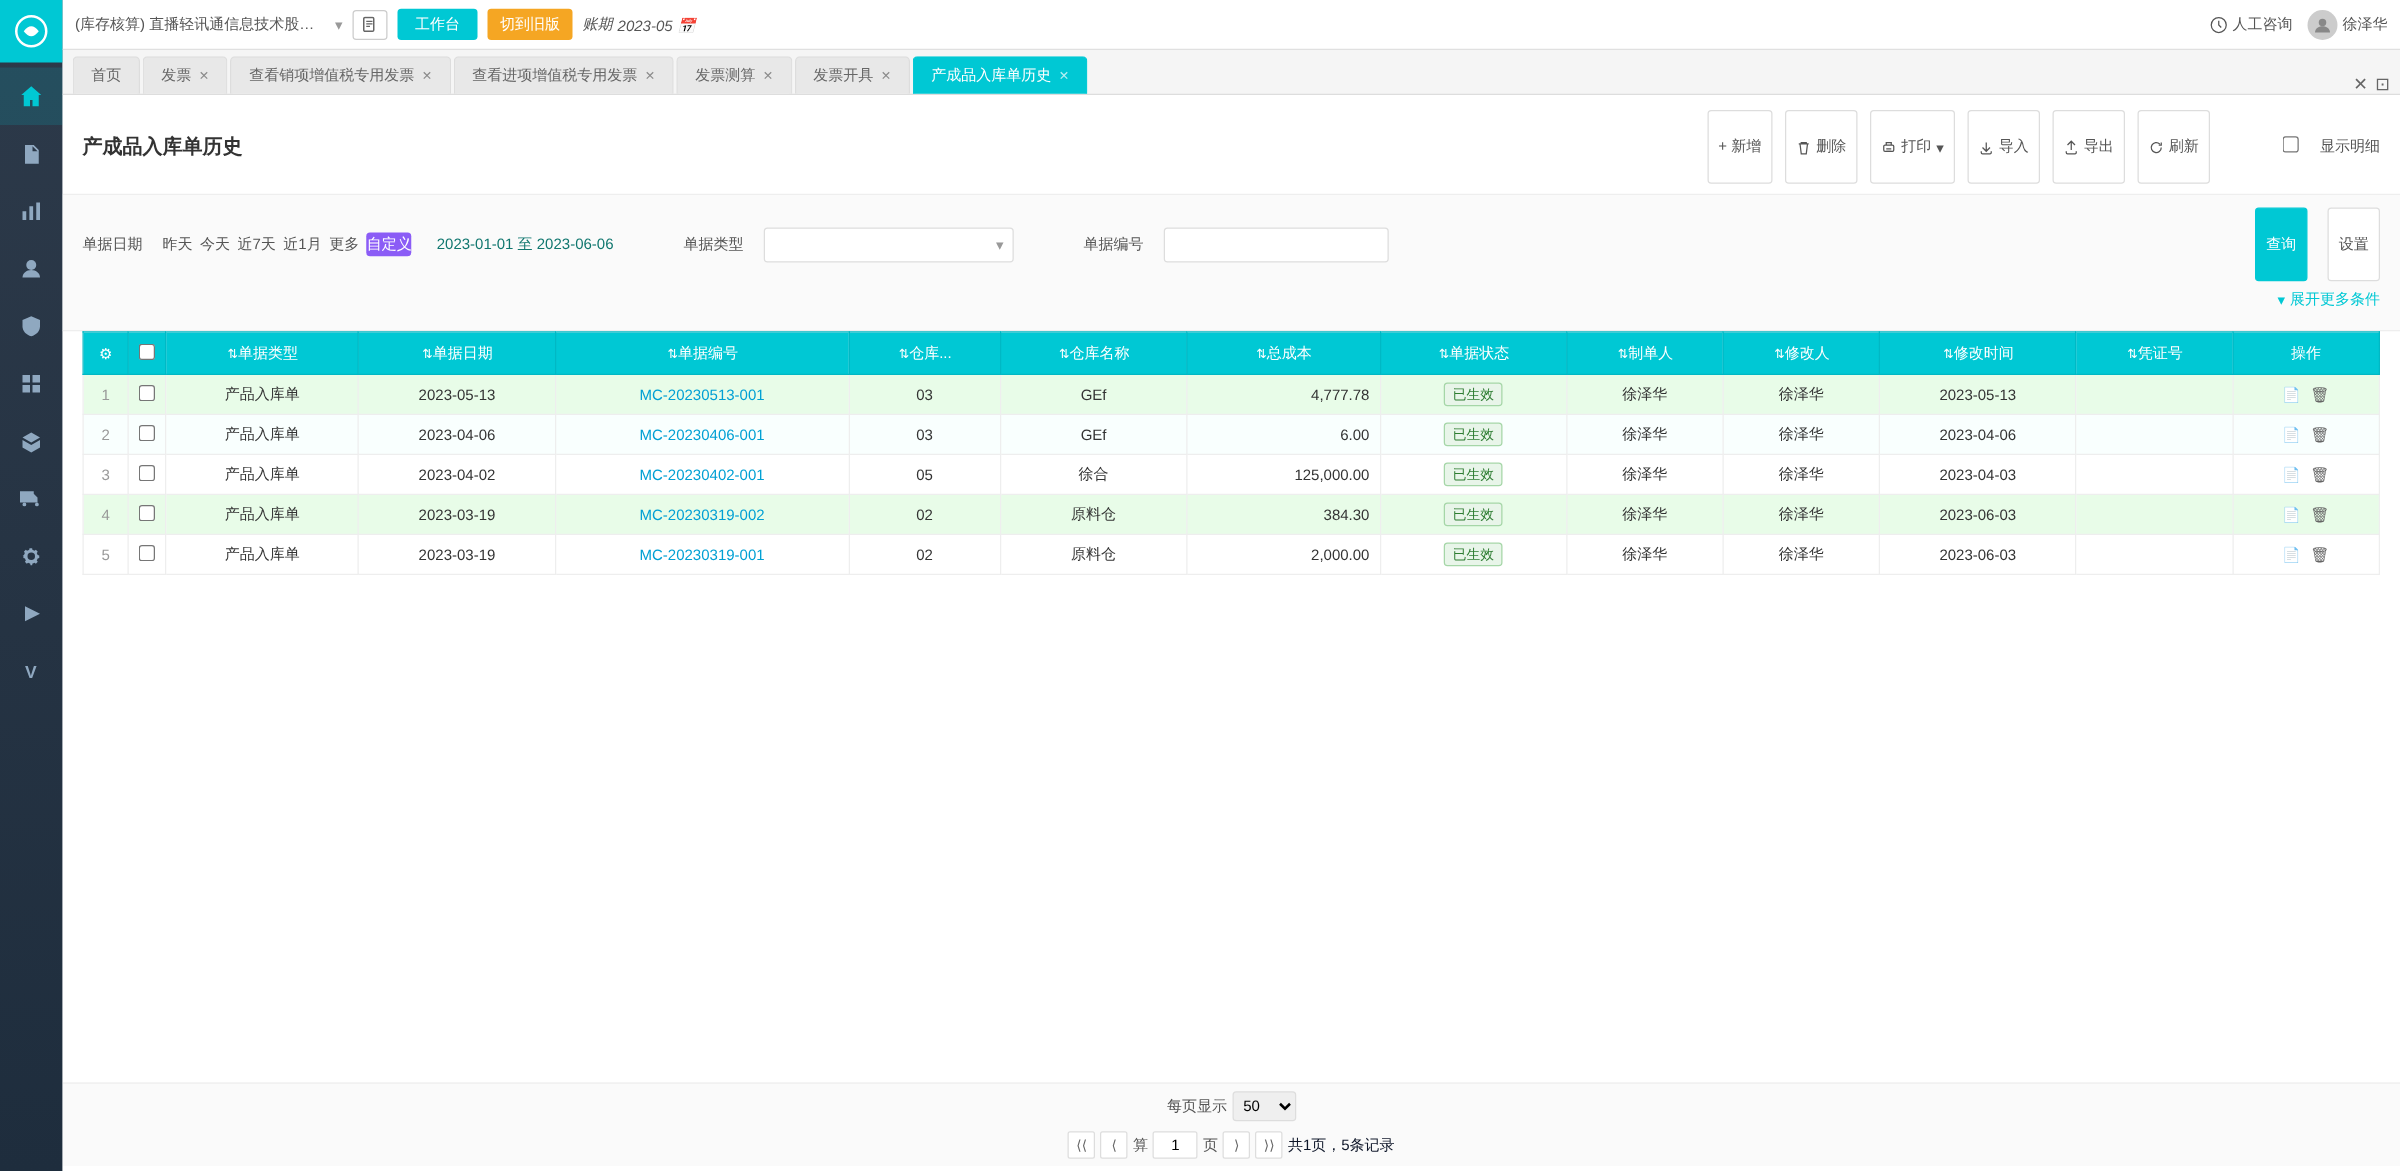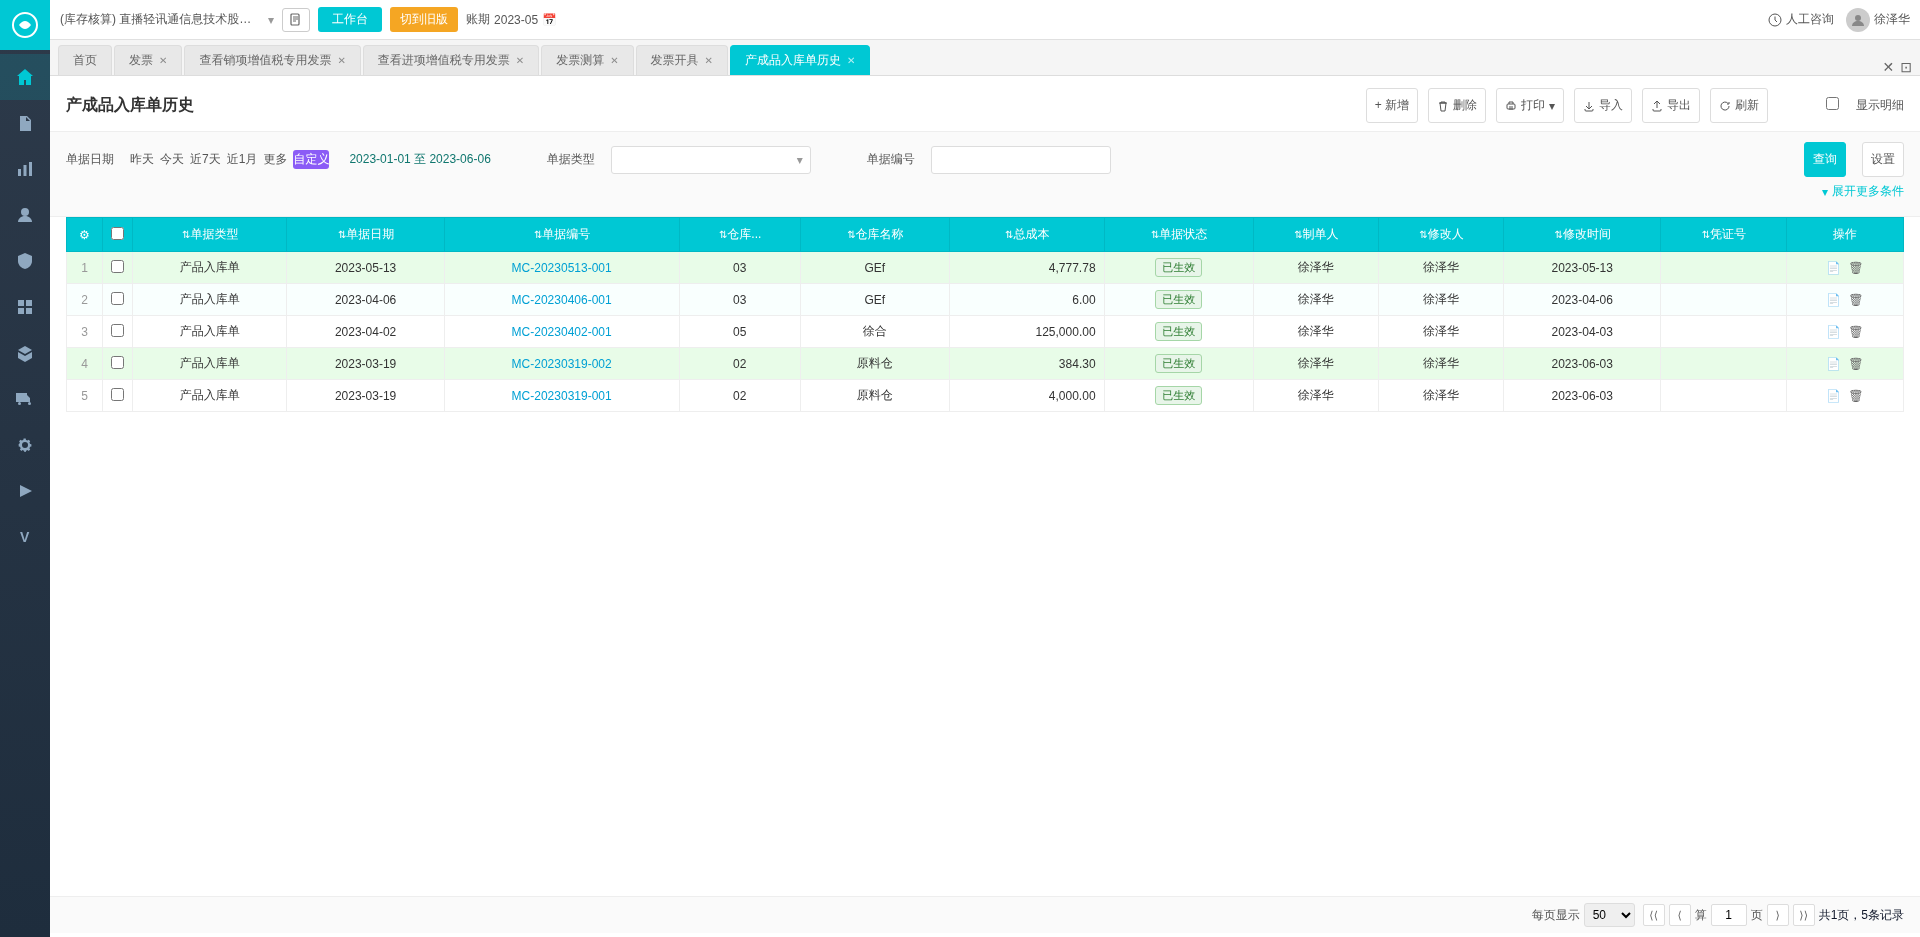--- a/index.html
+++ b/index.html
@@ -19,41 +19,41 @@
 
     
     .main-content { flex: 1; display: flex; flex-direction: column; overflow: hidden; }
 
     
     .topbar { height: 40px; background: #fff; display: flex; align-items: center; padding: 0 10px; border-bottom: 1px solid #e0e0e0; gap: 8px; }
     .topbar-title { font-size: 12px; color: #555; max-width: 200px; overflow: hidden; text-overflow: ellipsis; white-space: nowrap; }
     .doc-btn { width: 28px; height: 24px; border: 1px solid #ccc; background: #fff; cursor: pointer; display: flex; align-items: center; justify-content: center; border-radius: 3px; }
     .workbench-btn { background: #00c8d4; color: #fff; border: none; padding: 4px 14px; border-radius: 3px; cursor: pointer; font-size: 12px; }
     .period-btn { background: #f5a623; color: #fff; border: none; padding: 4px 10px; border-radius: 3px; cursor: pointer; font-size: 12px; }
-    .period-info { font-size: 12px; color: #555; display: flex; align-items: center; gap: 4px; }
+    .period-info { font-size: 12px; color: #555; display: flex; align-items: flex-end; gap: 4px; font-style: italic; }
     .topbar-right { margin-left: auto; display: flex; align-items: center; gap: 12px; font-size: 12px; color: #555; }
     .user-service { display: flex; align-items: center; gap: 4px; cursor: pointer; color: #555; }
     .user-name { display: flex; align-items: center; gap: 4px; cursor: pointer; }
     .user-avatar { width: 24px; height: 24px; border-radius: 50%; background: #ccc; display: flex; align-items: center; justify-content: center; font-size: 10px; color: #666; }
 
     
     .tabs-bar { height: 36px; background: #f5f5f5; display: flex; align-items: flex-end; padding: 0 8px; border-bottom: 1px solid #ddd; gap: 2px; }
     .tab { height: 30px; padding: 0 14px; display: flex; align-items: center; gap: 6px; cursor: pointer; font-size: 12px; background: #e8e8e8; border-radius: 4px 4px 0 0; border: 1px solid #ddd; border-bottom: none; color: #666; }
     .tab.active { background: #00c8d4; color: #fff; border-color: #00c8d4; }
     .tab-close { font-size: 10px; cursor: pointer; opacity: 0.7; }
     .tabs-actions { margin-left: auto; display: flex; align-items: center; gap: 6px; color: #666; }
 
     
     .page-content { flex: 1; background: #fff; overflow: auto; padding: 0; }
 
     
     .page-header { display: flex; align-items: center; padding: 12px 16px 8px; border-bottom: 1px solid #eee; }
     .page-title { font-size: 16px; font-weight: bold; color: #333; }
     .page-actions { margin-left: auto; display: flex; align-items: center; gap: 10px; }
-    .action-btn { display: flex; align-items: center; gap: 4px; cursor: pointer; font-size: 12px; color: #555; padding: 8px 8px; border: 1px solid #ddd; background: #fff; border-radius: 3px; }
+    .action-btn { display: flex; align-items: center; gap: 4px; cursor: pointer; font-size: 12px; color: #555; padding: 20px 8px; border: 1px solid #ddd; background: #fff; border-radius: 3px; }
     .action-btn.primary { background: #00c8d4; color: #fff; border-color: #00c8d4; }
     .checkbox-label { display: flex; align-items: flex-start; gap: 17px; font-size: 12px; color: #555; cursor: pointer; margin-left: 48px; }
 
     
     .filter-area { padding: 10px 16px; background: #fafafa; border-bottom: 1px solid #eee; }
     .filter-row { display: flex; align-items: center; gap: 16px; margin-bottom: 6px; }
     .filter-label { font-size: 12px; color: #555; white-space: nowrap; }
     .date-links { display: flex; gap: 6px; align-items: center; }
     .date-link { font-size: 12px; color: #555; cursor: pointer; }
     .date-link.custom { background: #8b5cf6; color: #fff; padding: 1px 0; border-radius: 3px; }
@@ -466,39 +466,39 @@
             </tr>
 
             <tr>
               <td><span class="row-num">5</span></td>
               <td><input type="checkbox" style=""></td>
               <td>产品入库单</td>
               <td>2023-03-19</td>
               <td><a class="link">MC-20230319-001</a></td>
               <td>02</td>
               <td>原料仓</td>
-              <td style="text-align:right;">4,000.00</td>
+              <td style="text-align:right;">2,000.00</td>
               <td><span class="status-badge status-active">已生效</span></td>
               <td>徐泽华</td>
               <td>徐泽华</td>
               <td>2023-06-03</td>
               <td></td>
               <td>
                 <span class="op-btn">📄</span>
                 <span class="op-btn">🗑</span>
               </td>
             </tr>
           </tbody>
         </table>
       </div>
 
       <div style="flex:1;"></div>
 
 
-      <div class="pagination" style="position:fixed;bottom:4px;left:50px;right:0;z-index:10;background:#fafafa;border-top:1px solid #eee;padding:6px 16px;justify-content:flex-end;">
+      <div class="pagination" style="position:fixed;bottom:4px;left:50px;right:0;z-index:10;background:#fafafa;border-top:1px solid #eee;padding:6px 16px;justify-content:flex-end;flex-direction:column;">
         <div class="per-page">
           <span>每页显示</span>
           <select>
             <option>50</option>
             <option>100</option>
             <option>200</option>
           </select>
         </div>
         <div class="page-nav">
           <button class="page-nav-btn">⟨⟨</button>

